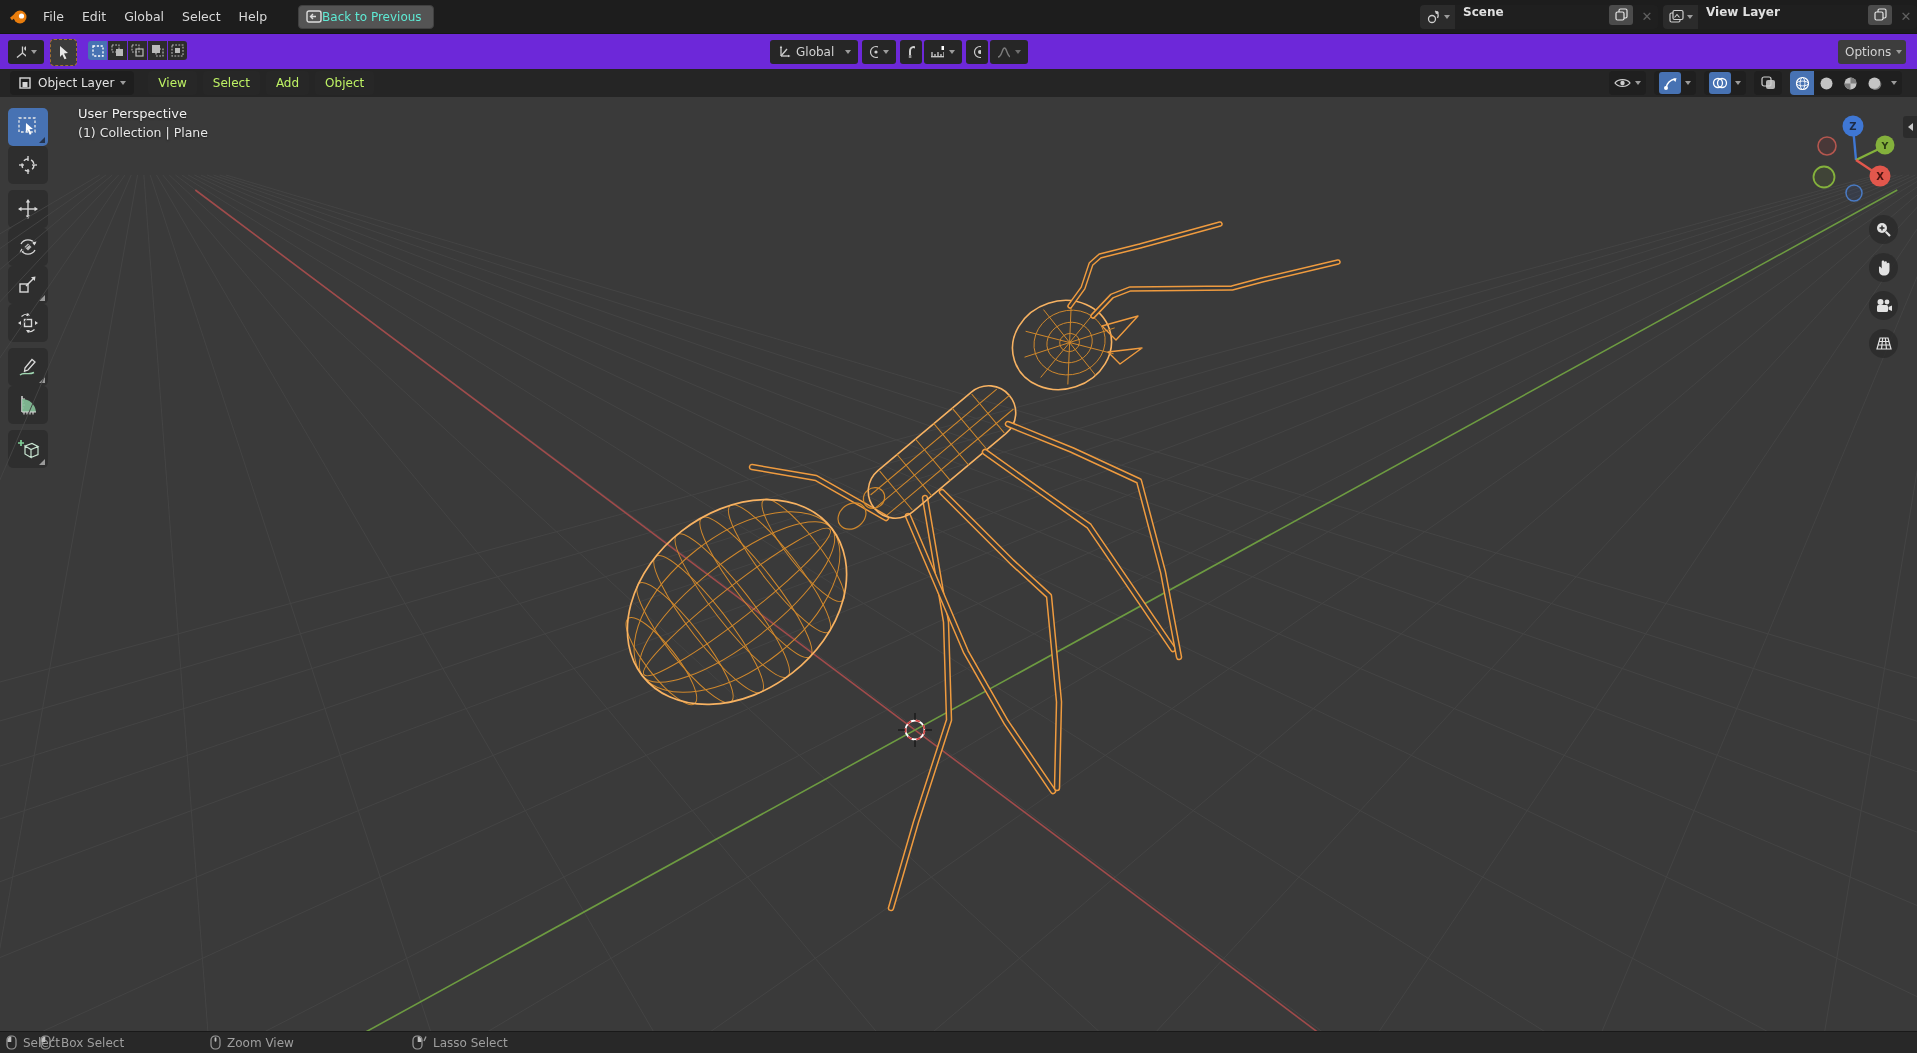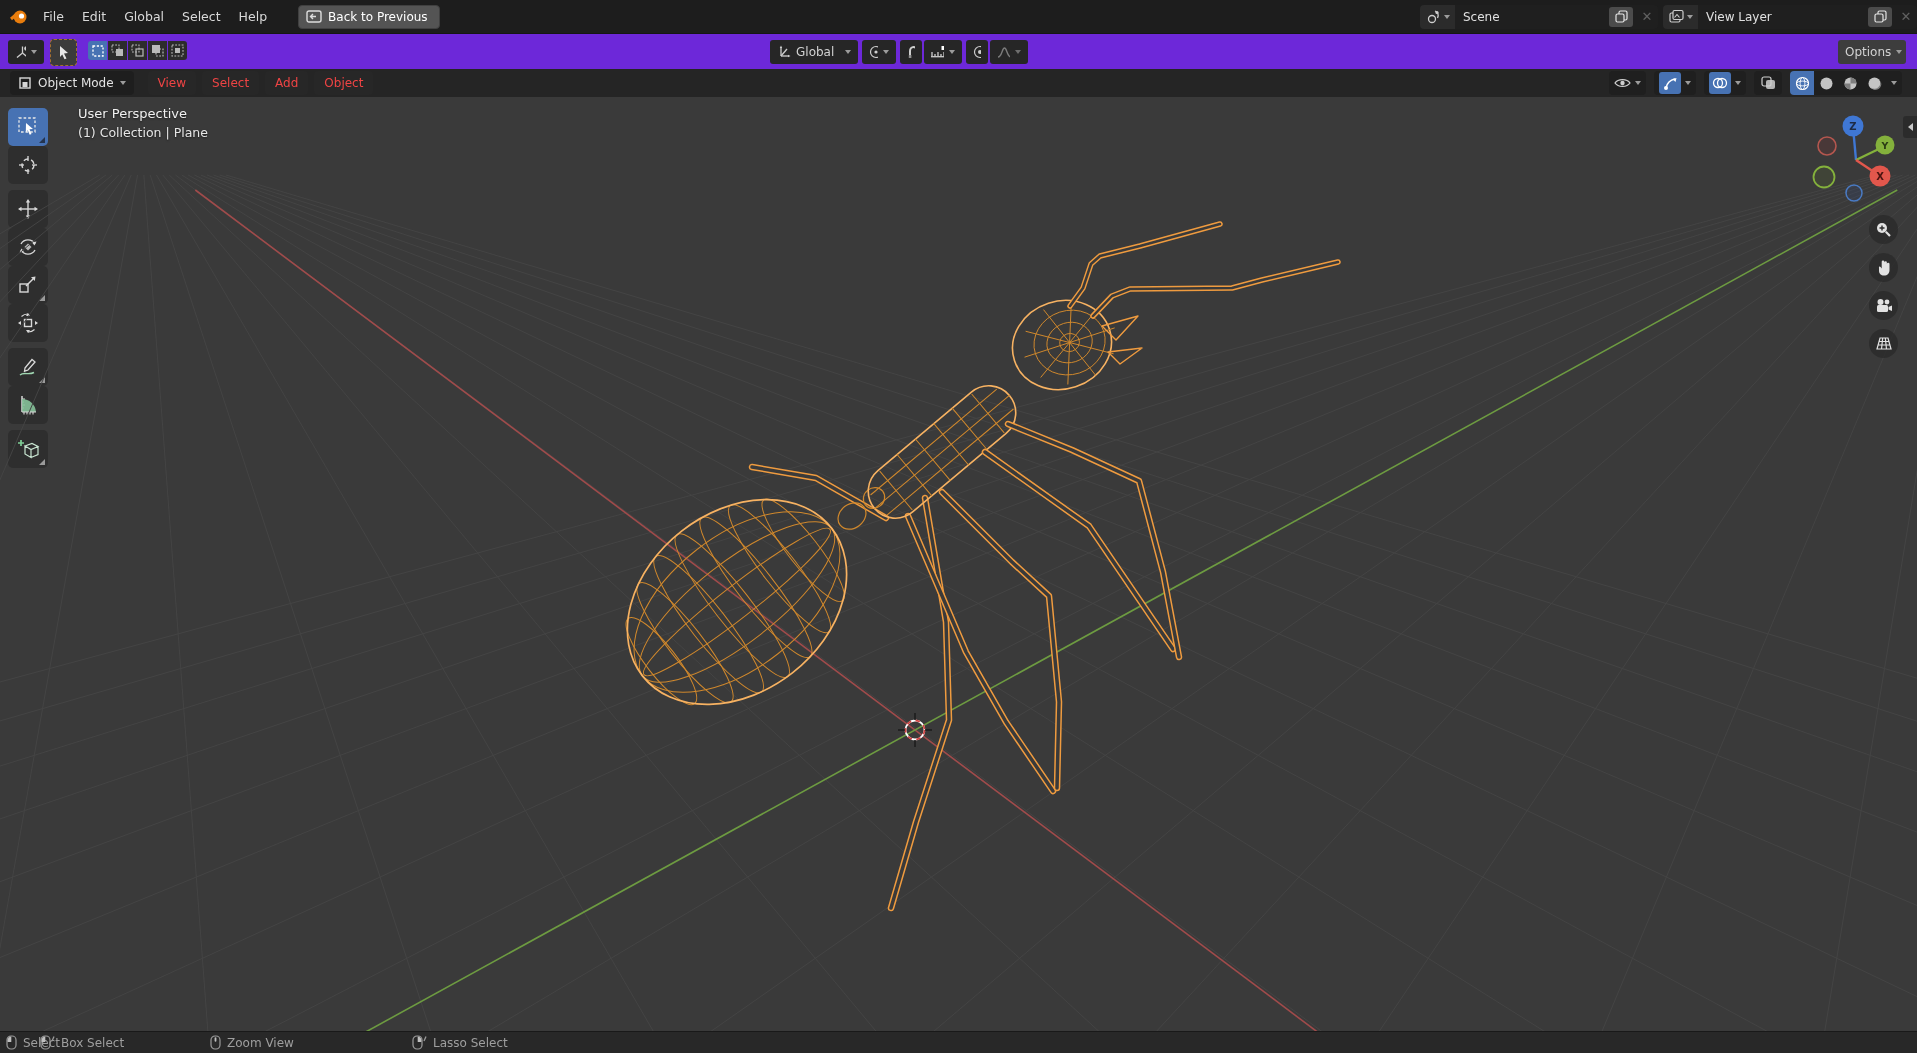--- a/index.html
+++ b/index.html
@@ -5,24 +5,24 @@
   * { margin:0; padding:0; box-sizing:border-box; }
   html,body { width:1917px; height:1053px; overflow:hidden; background:#3a3a3a;
               font-family:"DejaVu Sans", sans-serif; font-size:12px; color:#d6d6d6; }
 
   
   #topbar { position:absolute; top:0; left:0; width:1917px; height:33px;
             background:#1d1d1d; display:flex; align-items:center; z-index:30; }
   .menu-item { padding:0 9px; height:26px; display:flex; align-items:center;
                color:#d8d8d8; font-size:12.5px; cursor:default; }
   #back-btn { margin-left:22px; height:24px; background:#545454; border:1px solid #404040;
-              border-radius:4px; display:flex; align-items:center; gap:6px;
-              padding:0 11px 0 7px; color:#ffffff; }
+              border-radius:4px; display:flex; align-items:center; 
+              padding:0 11px 0 7px; color:#5eead4; }
   .id-widget { height:24px; background:#1f1f1f; border-radius:4px; display:flex;
-               align-items:center; overflow:hidden; }
+               overflow:hidden;font-weight:bold; }
   .id-iconbox { height:24px; background:#2b2b2b; display:flex; align-items:center;
                 gap:3px; padding:0 5px 0 6px; }
   .id-text { flex:1; padding-left:8px; color:#e0e0e0; white-space:nowrap; }
   .id-copy { width:24px; height:20px; background:#4b4b4b; border-radius:3px;
              display:flex; align-items:center; justify-content:center; margin-right:3px; }
   .id-x { width:22px; height:24px; display:flex; align-items:center; justify-content:center;
           color:#616161; font-size:13px; }
 
   
   #toolbar2 { position:absolute; top:33px; left:0; width:1917px; height:36px;
@@ -39,21 +39,21 @@
                    align-items:center; justify-content:center; }
   .selmode > div:first-child { border-radius:3px 0 0 3px; background:#4772b3; }
   .selmode > div:last-child { border-radius:0 3px 3px 0; }
 
   
   #vp-header { position:absolute; top:69px; left:0; width:1917px; height:28px;
                background:rgba(30,30,30,.74); display:flex; align-items:center; z-index:20; }
   .vph-pill { height:24px; background:#1e1e1e; border-radius:4px; display:flex;
               align-items:center; gap:6px; padding:0 8px; margin-left:10px; color:#e2e2e2; }
   .vph-menu { height:24px; background:#272727; border-radius:4px; display:flex;
-              align-items:center; padding:0 10px; margin-left:6px; color:#ef4444; }
+              align-items:center; padding:0 10px; margin-left:6px; color:#bef264; }
   #vph-right { position:absolute; right:15px; top:2px; display:flex; gap:8px; align-items:center; }
   .vph-ico { height:24px; background:#1f1f1f; border-radius:4px; display:flex;
              align-items:center; gap:4px; padding:0 5px; }
   .ico-active { background:#4772b3; border-radius:3px; }
   .shade-seg { display:flex; align-items:center; background:#1f1f1f; border-radius:4px; overflow:hidden; }
   .shade-seg > div { width:24px; height:24px; display:flex; align-items:center; justify-content:center; }
   .shade-seg > div.on { background:#4772b3; }
 
   
   .shelf-btn { position:absolute; left:8px; width:40px; height:38px; border-radius:5px;
@@ -388,21 +388,21 @@
     <span class="chev" style="margin-left:auto"></span>
   </div>
 </div>
 
 <div id="vp-header">
   <div class="vph-pill">
     <svg width="14" height="14">
       <rect x="2" y="2" width="10" height="10" fill="none" stroke="#d8d8d8" stroke-width="1.4"></rect>
       <rect x="4.5" y="6" width="5" height="5" fill="#d8d8d8"></rect>
     </svg>
-    <span>Object Mode</span>
+    <span>Object Layer</span>
     <span class="chev"></span>
   </div>
   <div class="vph-menu" style="margin-left:14px">View</div>
   <div class="vph-menu">Select</div>
   <div class="vph-menu">Add</div>
   <div class="vph-menu">Object</div>
 
   <div id="vph-right">
     <div class="vph-ico">
       <svg width="17" height="14">

